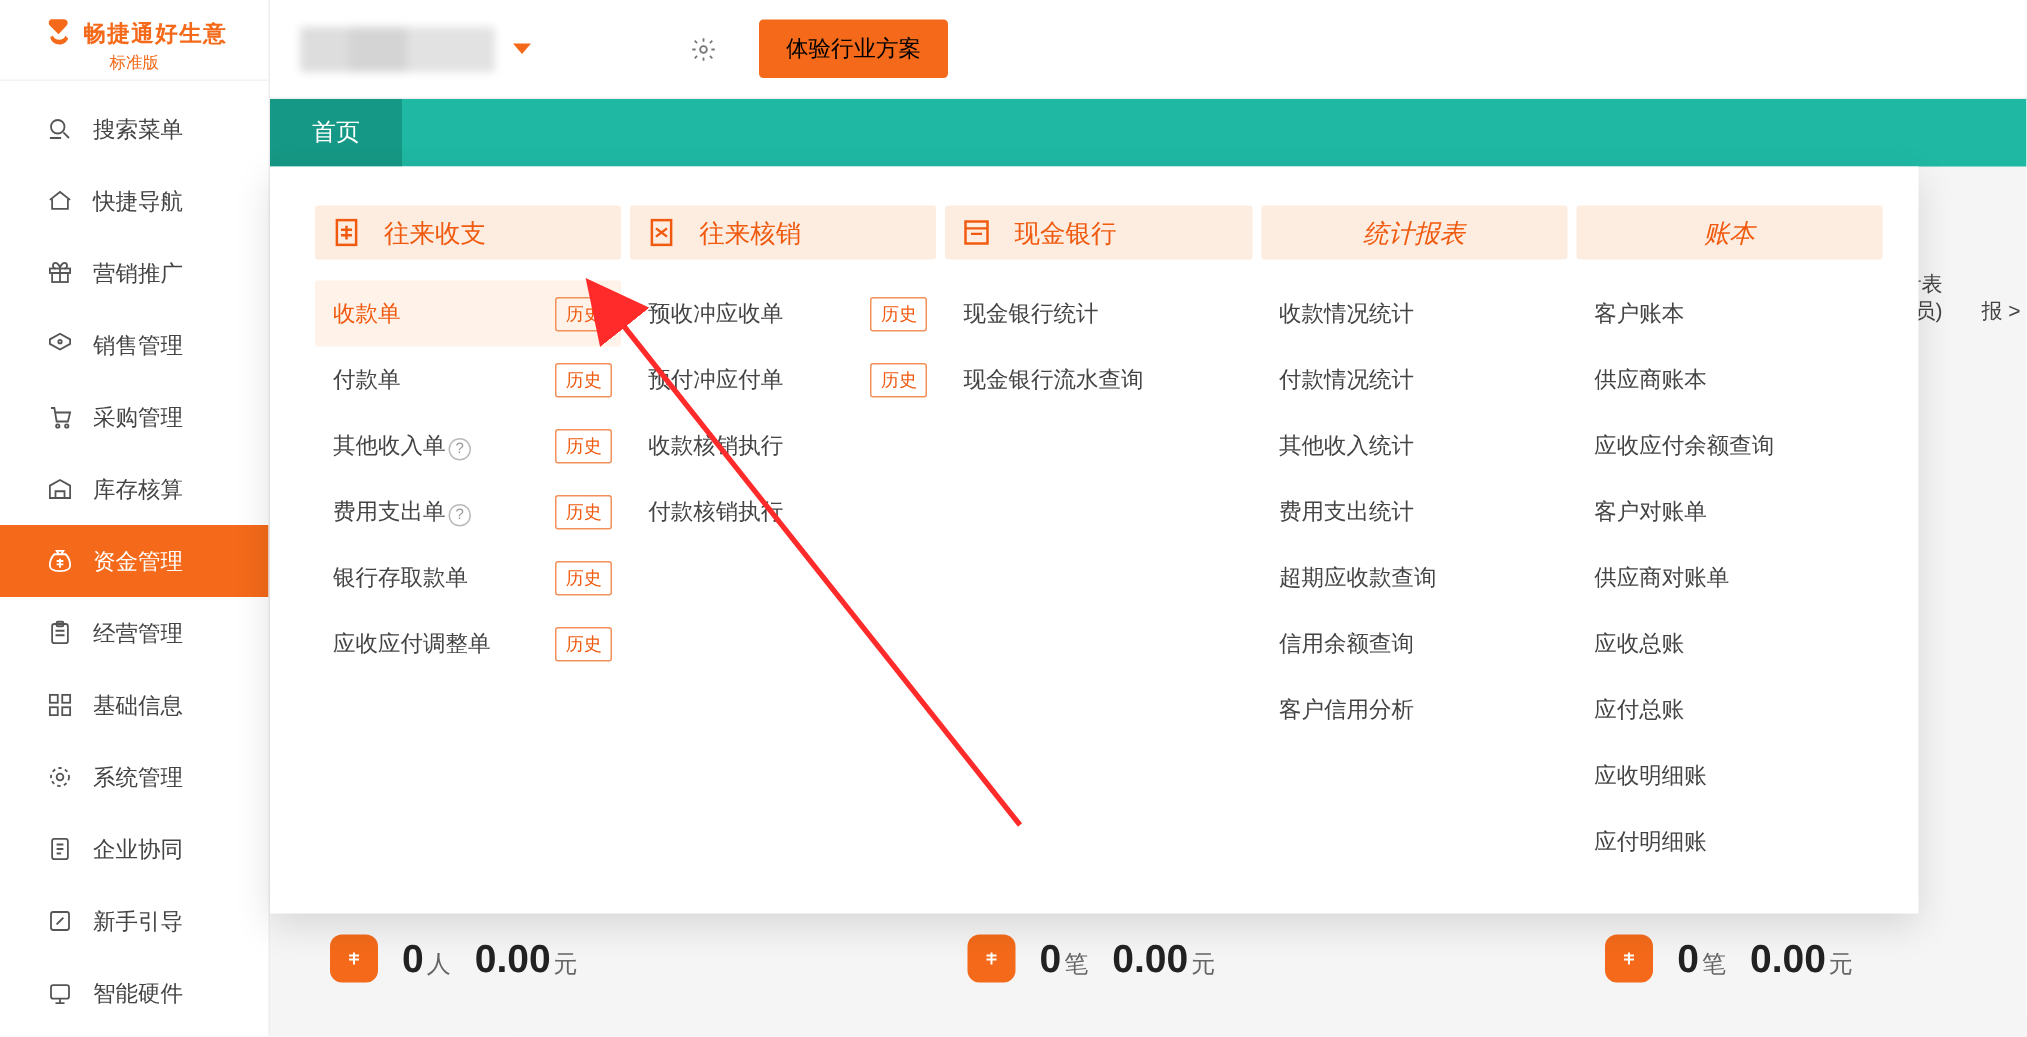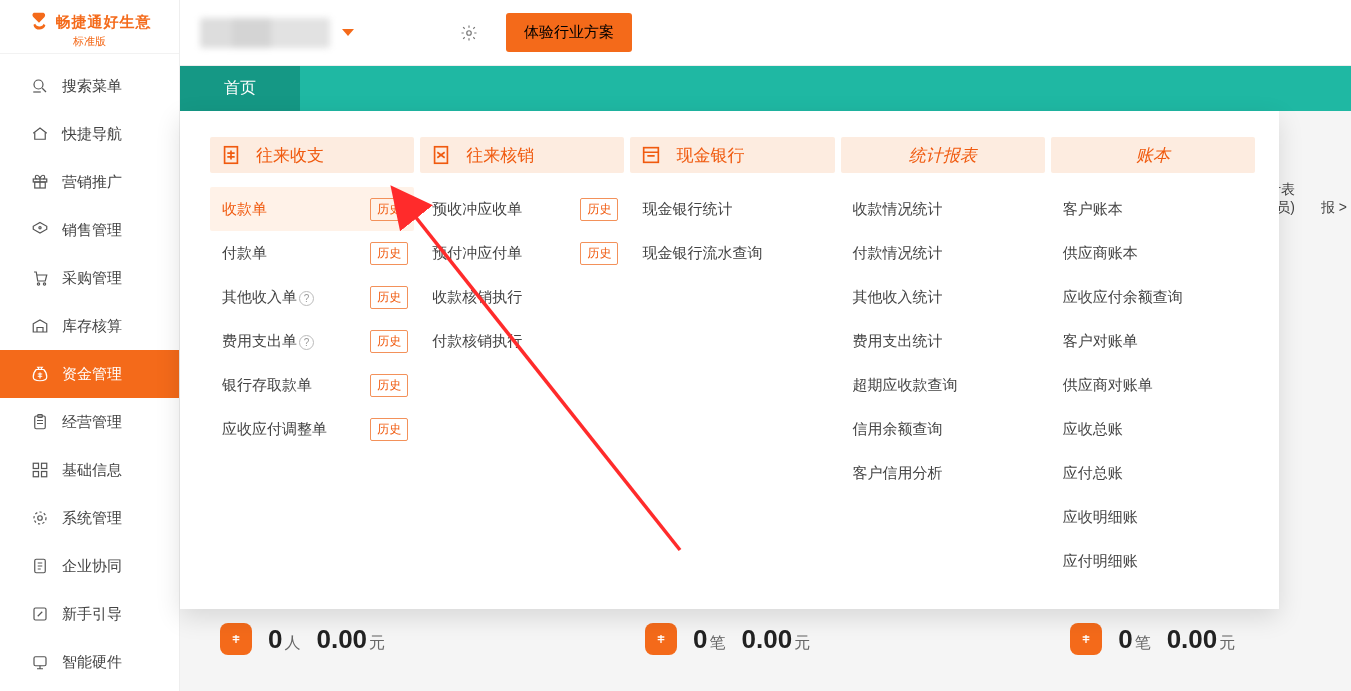--- a/index.html
+++ b/index.html
@@ -97,21 +97,21 @@
   .tabstrip {
     position: absolute;
     left: 180px; right: 0; top: 65px;
     height: 46px;
     background: #1fb8a3;
     display: flex; align-items: stretch;
     z-index: 4;
   }
   .tab {
     display:flex; align-items:center;
-    padding: 0 44px;
+    padding: 0 28px;
     color:#fff; font-size:16px;
     background:#159885;
   }
 
   
   .page-body {
     position:absolute;
     left:180px; right:0; top:111px; bottom:0;
     background:#f5f5f5;
   }

